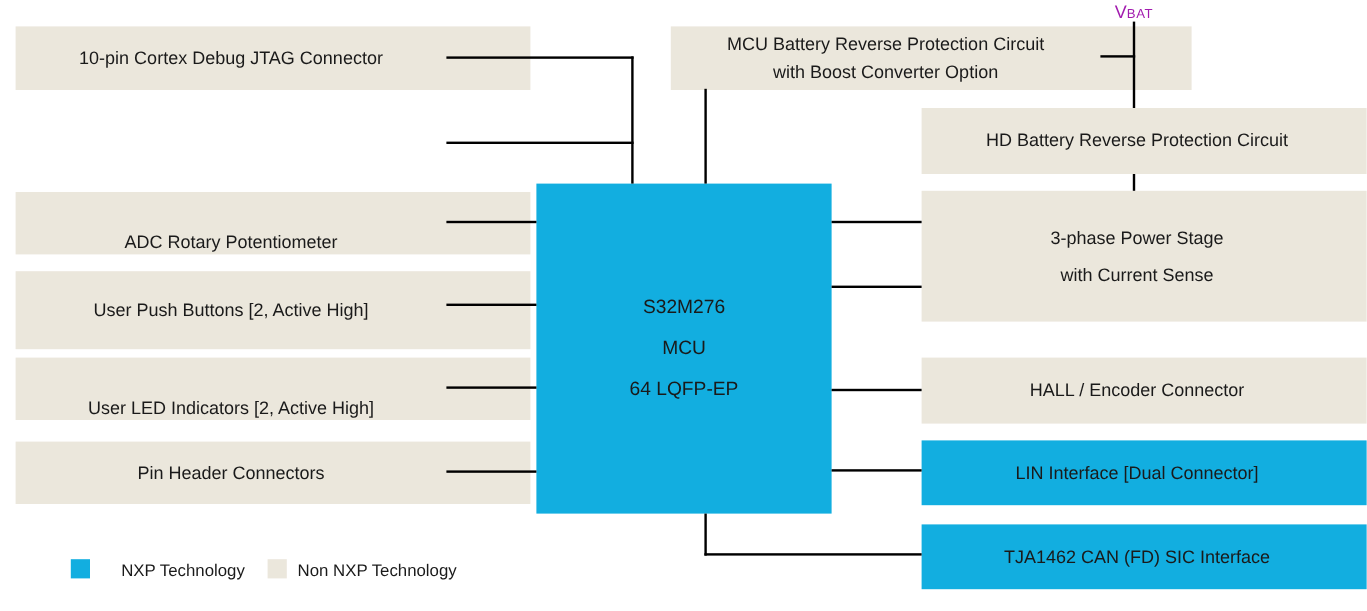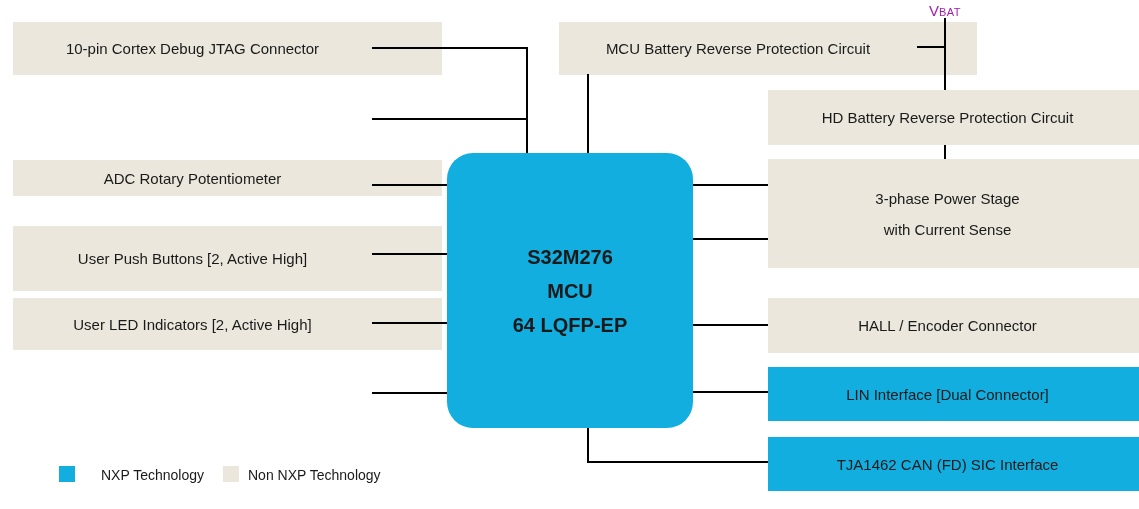--- a/index.html
+++ b/index.html
@@ -25,26 +25,25 @@
     align-items:center;
     font-size:15px;
     line-height:19px;
     text-align:center;
     color:var(--text);
   }
   .beige{background:var(--nonnxp);}
   .blue{background:var(--nxp);}
   .leftpad{padding-right:70px;}
   .rightpad{padding-right:44px;}
-  .toppad{padding-right:60px;align-items:center;}
+  .toppad{padding-right:76px;align-items:center;}
   .mcu{
-    font-weight:bold;
-    font-size:20px;
+    font-weight:normal;
+    font-size:16px;
     line-height:34px;
-    border-radius:26px;
   }
   .multiline span{display:block;}
   .spread span{display:block;line-height:31px;}
   .wire{position:absolute;background:var(--line);}
   .vbat{
     position:absolute;
     left:920px;top:2px;width:50px;
     text-align:center;
     font-size:15px;
     color:#a21caf;
@@ -61,38 +60,42 @@
   }
 </style>
 </head>
 <body>
 
 <div class="canvas">
 
   <div class="node beige leftpad" style="left:13px;top:22px;width:359px;height:53px;">
     <span>10-pin Cortex Debug JTAG Connector</span>
   </div>
-  <div class="node beige leftpad" style="left:13px;top:160px;width:359px;height:36px;">
+  <div class="node beige leftpad" style="left:13px;top:160px;width:359px;height:52px;justify-content:flex-end;">
     <span>ADC Rotary Potentiometer</span>
   </div>
   <div class="node beige leftpad" style="left:13px;top:226px;width:359px;height:65px;">
     <span>User Push Buttons [2, Active High]</span>
   </div>
-  <div class="node beige leftpad" style="left:13px;top:298px;width:359px;height:52px;">
+  <div class="node beige leftpad" style="left:13px;top:298px;width:359px;height:52px;justify-content:flex-end;">
     <span>User LED Indicators [2, Active High]</span>
+  </div>
+  <div class="node beige leftpad" style="left:13px;top:368px;width:359px;height:52px;">
+    <span>Pin Header Connectors</span>
   </div>
 
   <div class="node blue mcu multiline" style="left:447px;top:153px;width:246px;height:275px;">
     <span>S32M276</span>
     <span>MCU</span>
     <span>64 LQFP-EP</span>
   </div>
 
   <div class="node beige multiline toppad" style="left:559px;top:22px;width:358px;height:53px;line-height:23px;">
     <span>MCU Battery Reverse Protection Circuit</span>
+    <span>with Boost Converter Option</span>
   </div>
 
   <div class="vbat">
     <span>V</span><span class="sub">BAT</span>
   </div>
 
   <div class="node beige rightpad" style="left:768px;top:90px;width:359px;height:55px;">
     <span>HD Battery Reverse Protection Circuit</span>
   </div>
   <div class="node beige rightpad spread" style="left:768px;top:159px;width:359px;height:109px;">

